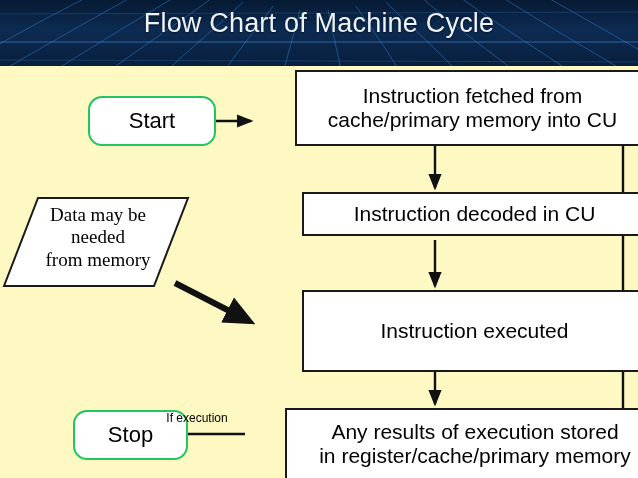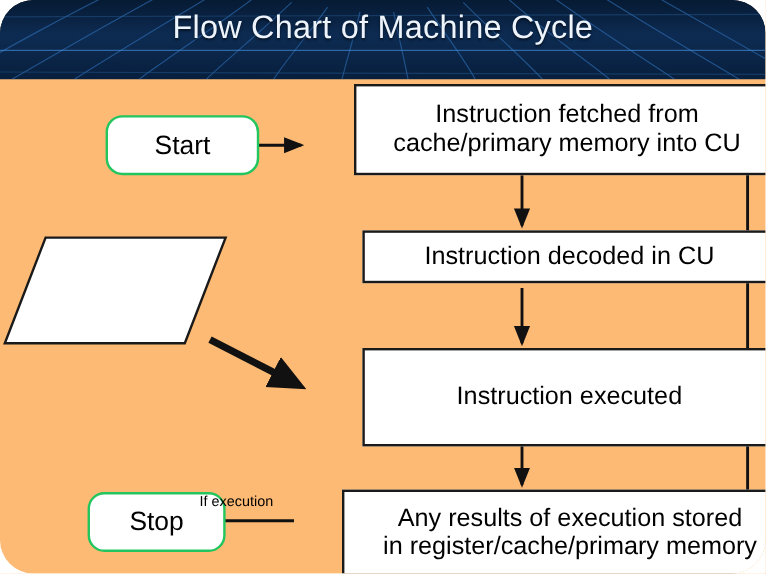--- a/index.html
+++ b/index.html
@@ -7,23 +7,22 @@
     padding: 0;
     background: #ffffff;
   }
   body {
     font-family: "Liberation Sans", sans-serif;
   }
   #slide {
     position: relative;
     width: 638px;
     height: 478px;
-    background: #fdba74;
+    background: #fef9c3;
     overflow: hidden;
-    border-radius: 28px;
   }
 
   
   #header {
     position: absolute;
     left: 0; top: 0;
     width: 638px;
     height: 66px;
     background: #0b2546;
     overflow: hidden;
@@ -230,17 +229,20 @@
   </div>
 
   <div id="node-stop" class="node terminator">
     <span class="node-text">Stop</span>
   </div>
 
   <div id="node-data">
     <svg class="para-shape" viewBox="0 0 188 92" preserveAspectRatio="none">
       <polygon points="36,2 186,2 152,90 2,90" fill="#ffffff" stroke="#1a1a1a" stroke-width="2"></polygon>
     </svg>
+    <div class="para-label">Data may be
+needed
+from memory</div>
   </div>
 
   <div id="label-if-finished">If execution</div>
 
 </div>
 
 </body></html>

